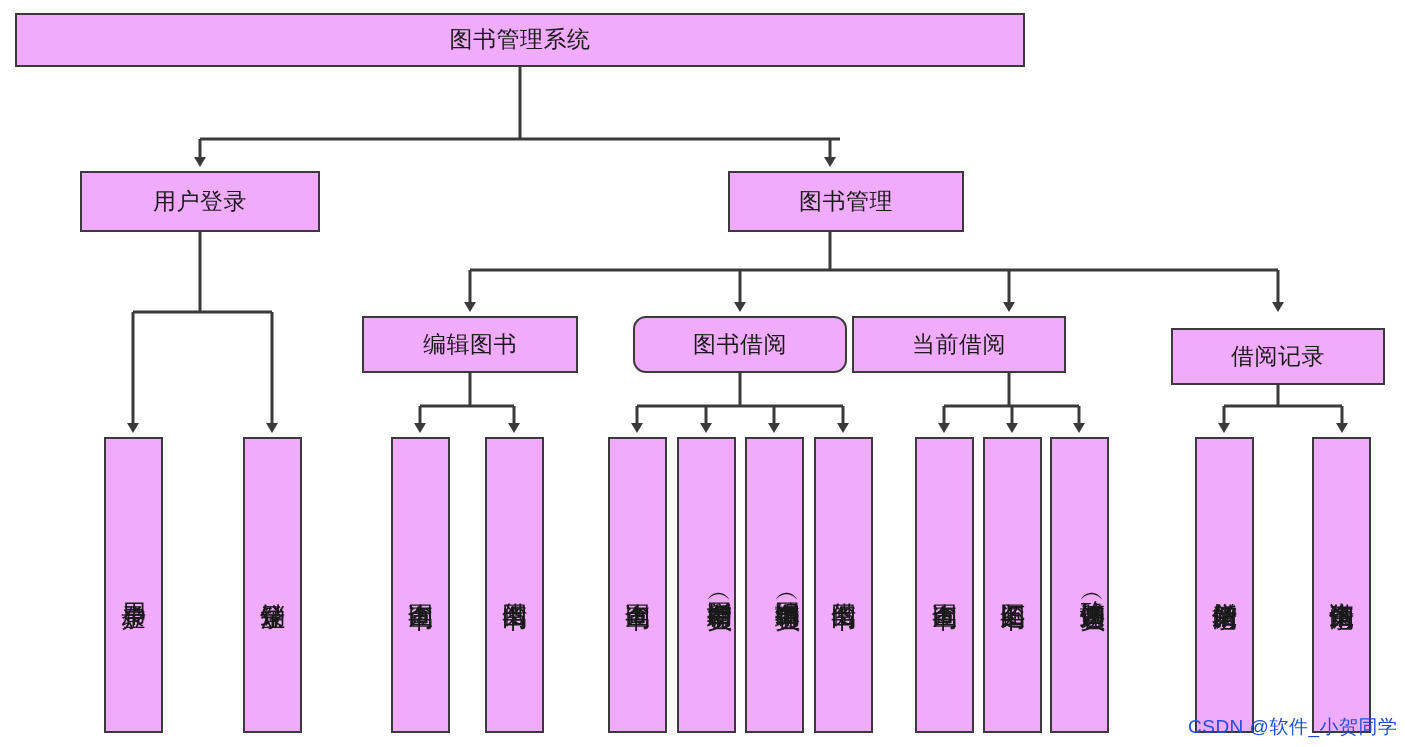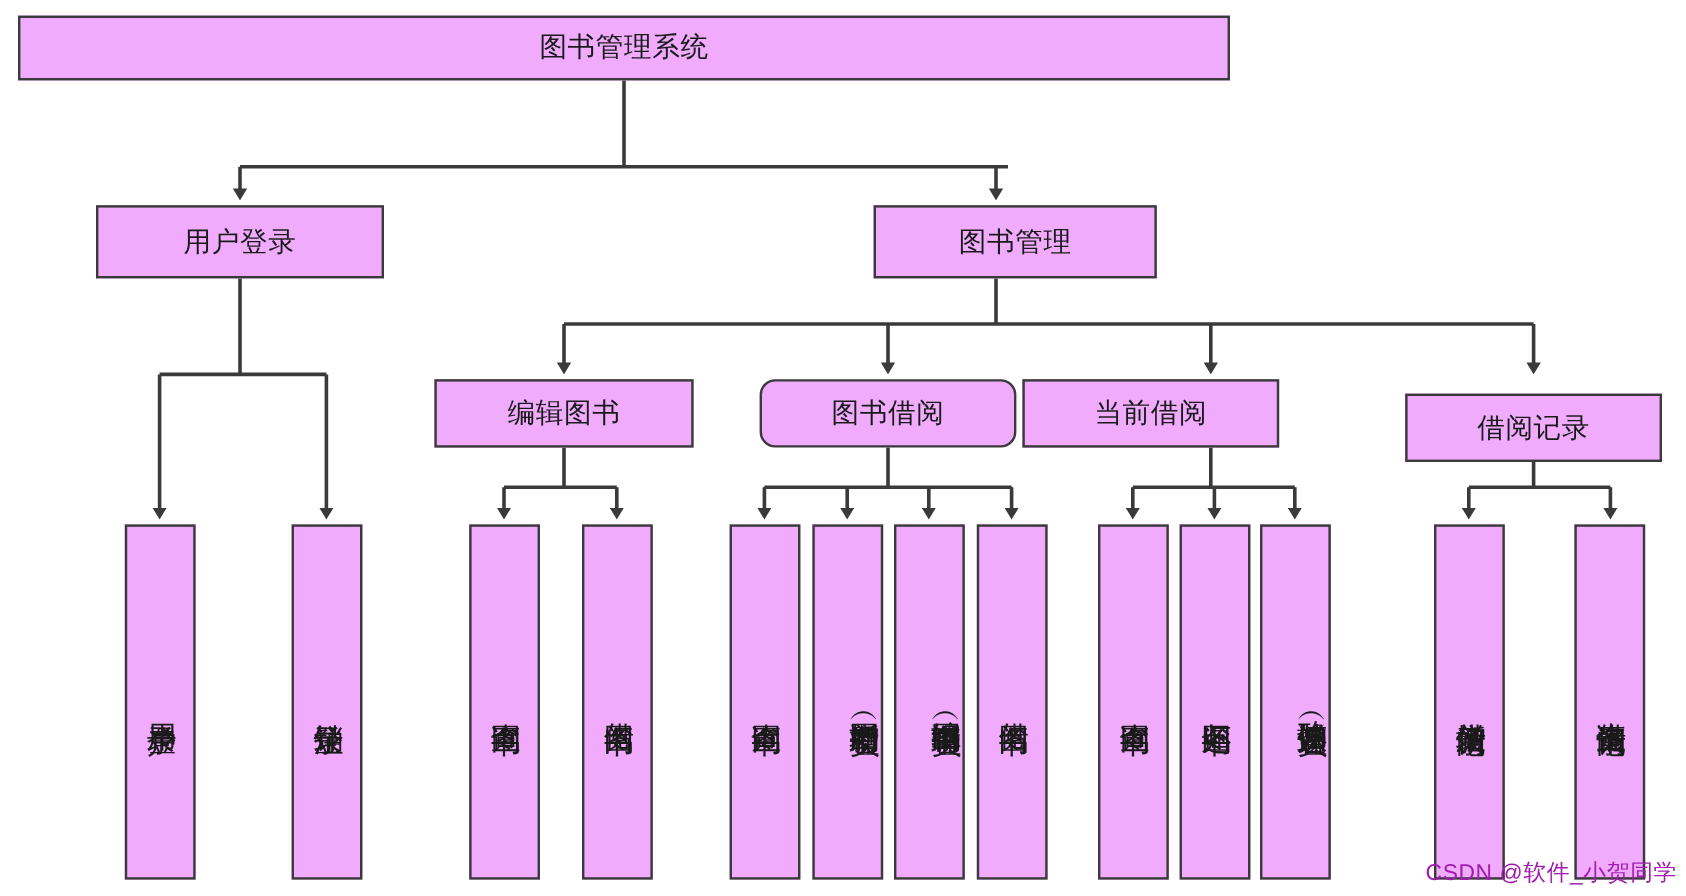--- a/index.html
+++ b/index.html
@@ -54,21 +54,21 @@
     top: 0;
     width: 1405px;
     height: 747px;
     pointer-events: none;
   }
   .watermark {
     position: absolute;
     left: 1188px;
     top: 714px;
     font-size: 19px;
-    color: #a21caf;
+    color: #1d4ed8;
     white-space: nowrap;
     letter-spacing: 0.5px;
   }
 </style>
 </head>
 <body>
 
 <div id="canvas" style="background: rgb(255, 255, 255);">
 
   <svg class="links" viewBox="0 0 1405 747">

